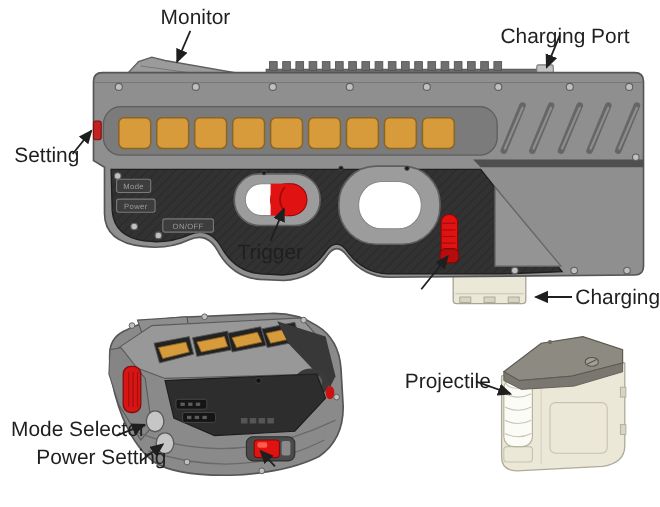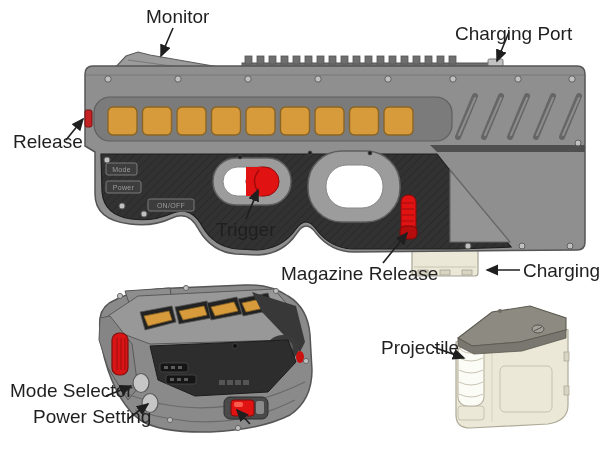--- a/index.html
+++ b/index.html
@@ -305,21 +305,20 @@
     <line class="arrow" x1="520" y1="270" x2="487" y2="270" marker-end="url(#ah)"></line>
     <line class="arrow" x1="106" y1="396" x2="131" y2="386" marker-end="url(#ah)"></line>
     <line class="arrow" x1="128" y1="419" x2="148" y2="404" marker-end="url(#ah)"></line>
     <line class="arrow" x1="250" y1="424" x2="237" y2="410" marker-end="url(#ah)"></line>
     <line class="arrow" x1="433" y1="347" x2="464" y2="358" marker-end="url(#ah)"></line>
   </g>
 </svg>
 
 <div class="lbl" style="left:146px;top:7px;">Monitor</div>
 <div class="lbl" style="left:455px;top:24px;">Charging Port</div>
-<div class="lbl" style="left:13px;top:132px;">Release</div>
+<div class="lbl" style="left:13px;top:132px;">Setting</div>
 <div class="lbl" style="left:216px;top:220px;">Trigger</div>
-<div class="lbl" style="left:281px;top:264px;">Magazine Release</div>
 <div class="lbl" style="left:523px;top:261px;">Charging</div>
 <div class="lbl" style="left:10px;top:381px;">Mode Selector</div>
 <div class="lbl" style="left:33px;top:407px;">Power Setting</div>
-<div class="lbl" style="left:368px;top:338px;margin-left:13px;">Projectile</div>
+<div class="lbl" style="left:368px;top:338px;">Projectile</div>
 
 </div>
 
 </body></html>

